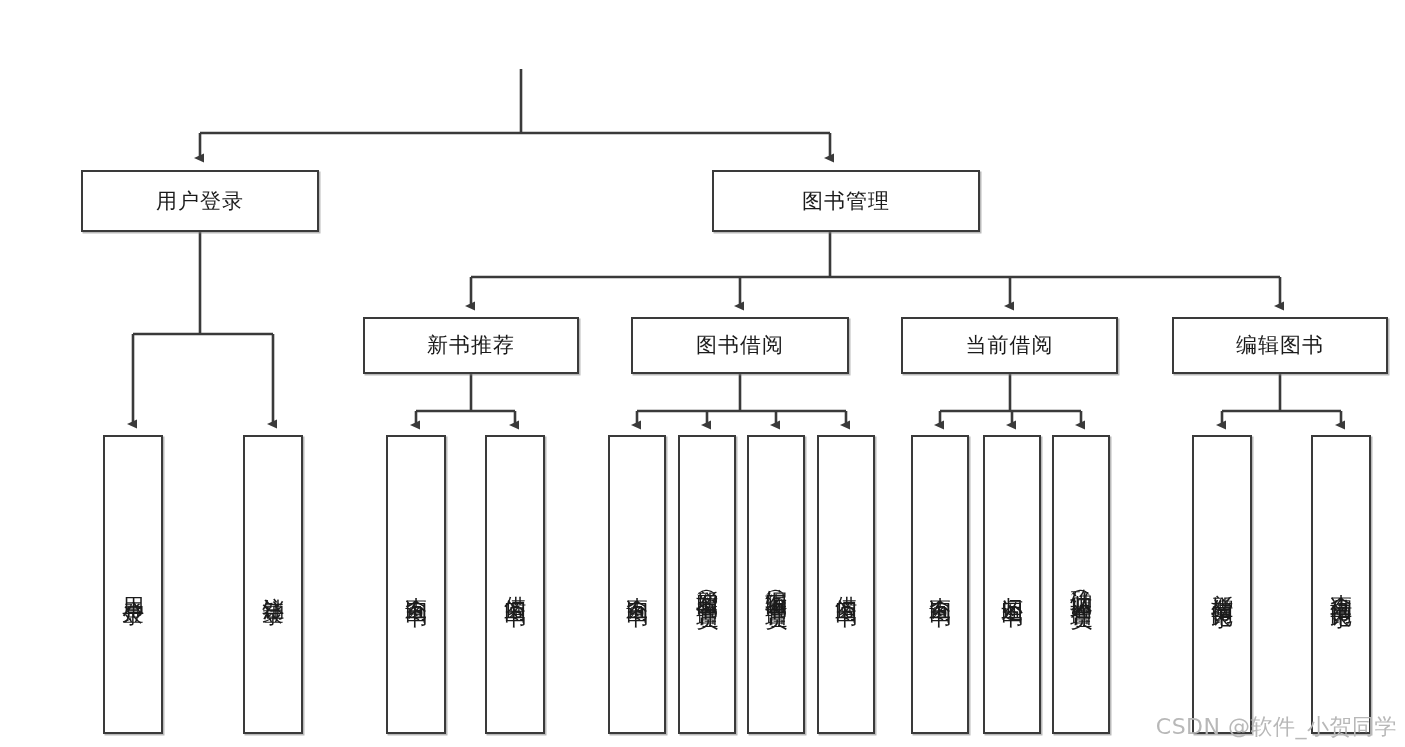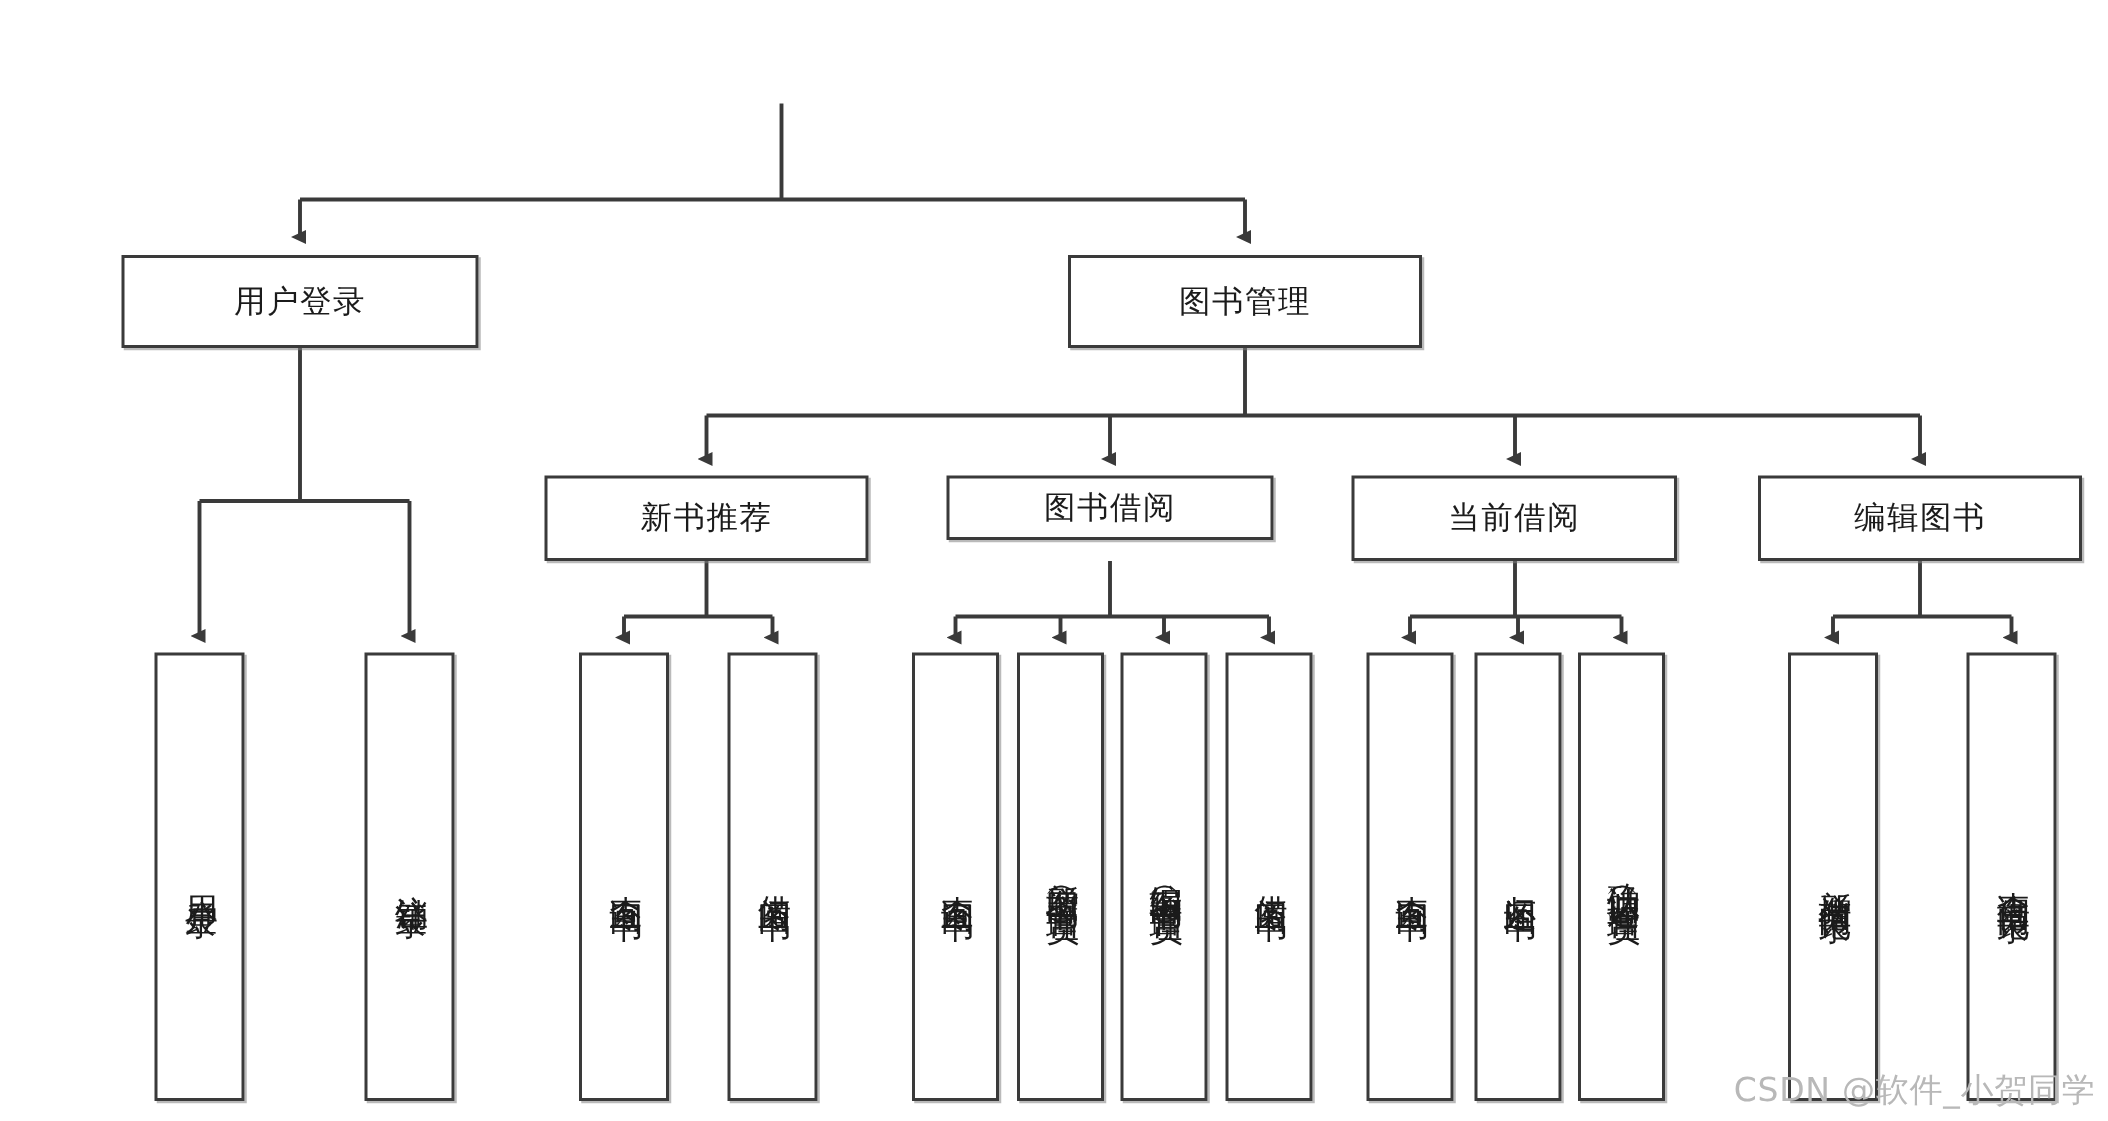--- a/index.html
+++ b/index.html
@@ -119,28 +119,28 @@
       <path d="M1222,411 L1341,411"></path>
       <path d="M1222,411 L1222,425" marker-end="url(#arrow)"></path>
       <path d="M1341,411 L1341,425" marker-end="url(#arrow)"></path>
     </g>
   </svg>
 
 
   <div class="node" id="node-l2-0" style="left: 81px; top: 170px; width: 238px; height: 62px;">
     <span class="label">用户登录</span>
   </div>
-  <div class="node" id="node-l2-1" style="left: 712px; top: 170px; width: 236px; height: 62px;">
+  <div class="node" id="node-l2-1" style="left: 712px; top: 170px; width: 268px; height: 62px;">
     <span class="label">图书管理</span>
   </div>
 
   <div class="node" id="node-l3-0" style="left: 363px; top: 317px; width: 216px; height: 57px;">
     <span class="label">新书推荐</span>
   </div>
-  <div class="node" id="node-l3-1" style="left: 631px; top: 317px; width: 218px; height: 43px;">
+  <div class="node" id="node-l3-1" style="left: 631px; top: 317px; width: 218px; height: 57px;">
     <span class="label">图书借阅</span>
   </div>
   <div class="node" id="node-l3-2" style="left: 901px; top: 317px; width: 217px; height: 57px;">
     <span class="label">当前借阅</span>
   </div>
   <div class="node" id="node-l3-3" style="left: 1172px; top: 317px; width: 216px; height: 57px;">
     <span class="label">编辑图书</span>
   </div>
 
   <div class="node leaf" id="node-leaf-0" style="left: 103px; top: 435px; width: 60px; height: 299px;">

